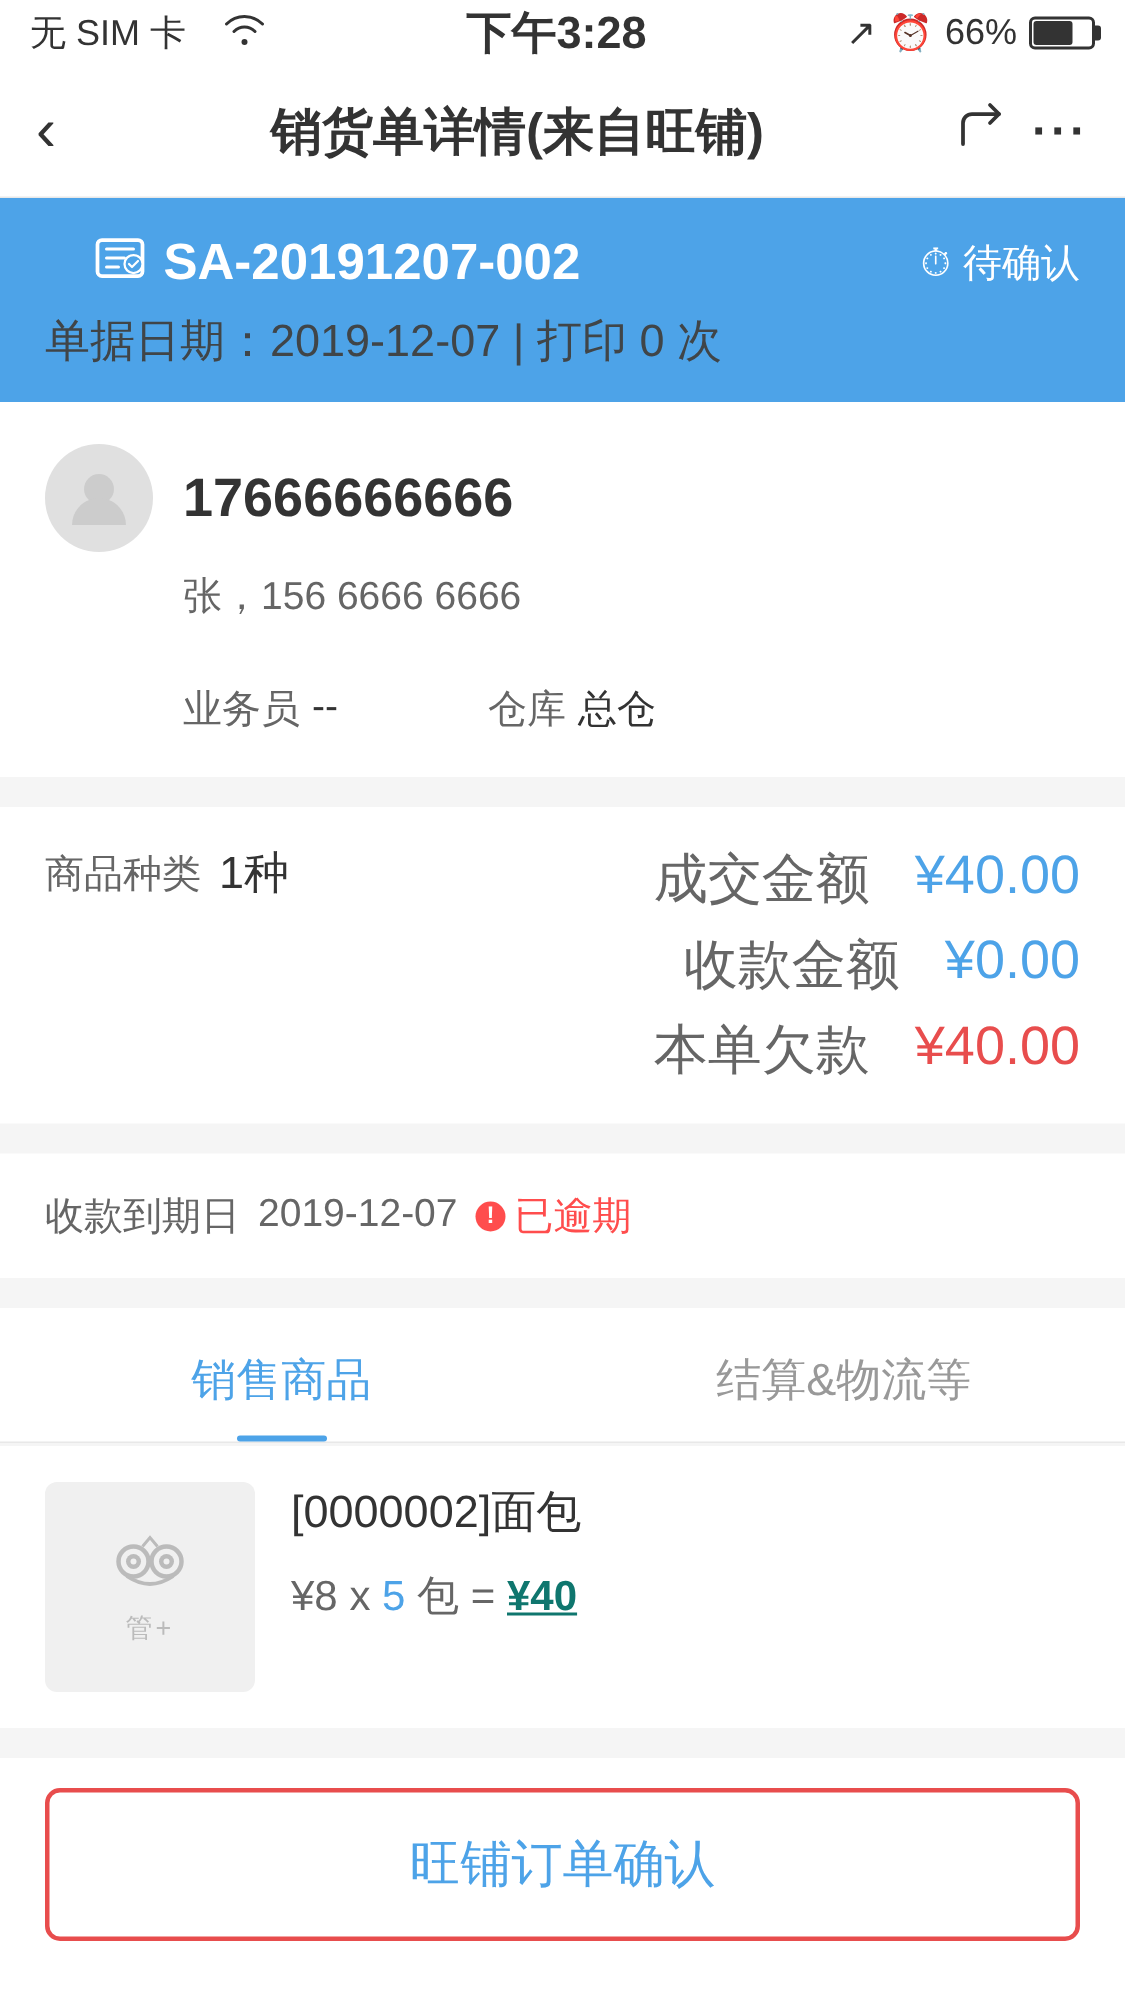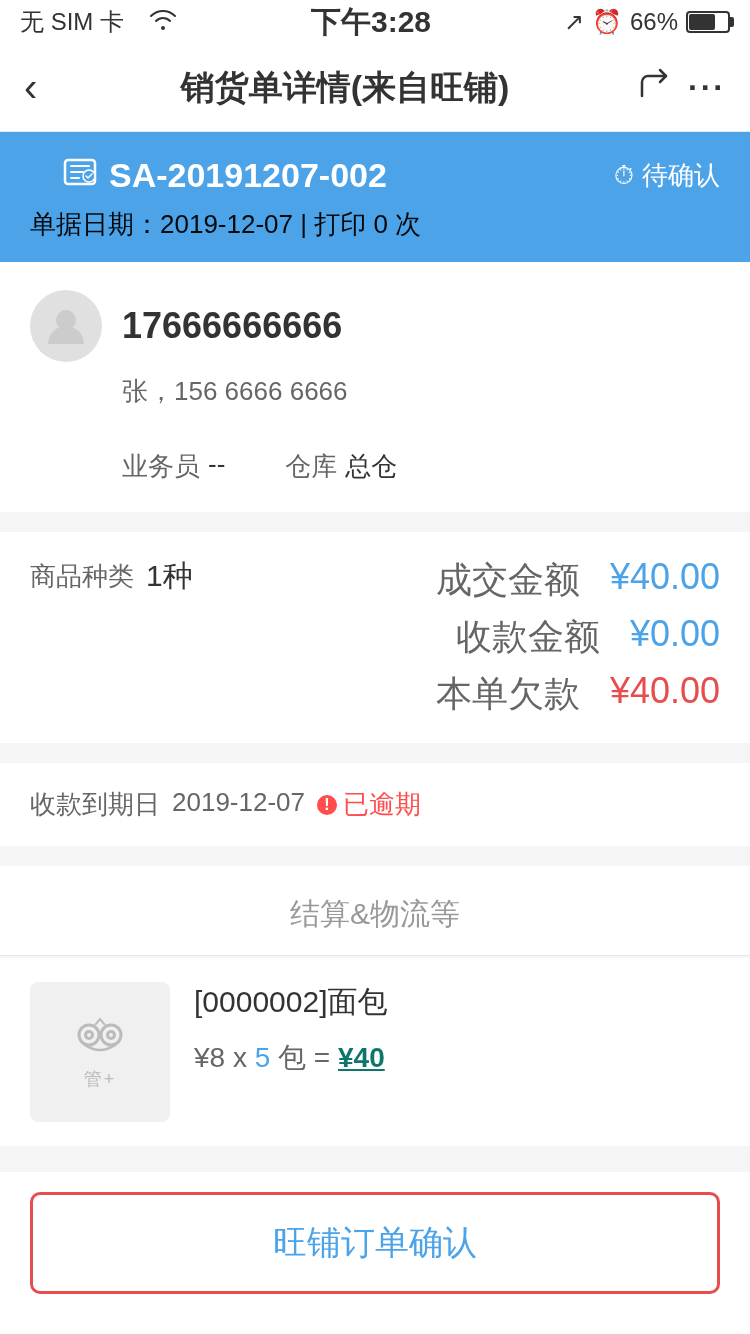--- a/index.html
+++ b/index.html
@@ -108,22 +108,22 @@
       color: #fff;
     }
     .order-status {
       display: flex;
       align-items: center;
       gap: 8px;
       font-size: 26px;
       color: #fff;
     }
     .order-date {
-      font-size: 26px;
-      color: #000000;
+      font-size: 30px;
+      color: #404040;
       opacity: 0.95;
     }
 
     
     .customer-section {
       background: #fff;
       padding: 28px 30px;
       margin-bottom: 20px;
     }
     .customer-row {
@@ -151,20 +151,21 @@
     }
     .customer-name {
       font-size: 26px;
       color: #666;
       margin-left: 92px;
       margin-bottom: 16px;
     }
     .customer-meta {
       display: flex;
       margin-left: 92px;
+      gap: 40px;
       margin-top: 40px;
     }
     .meta-item {
       font-size: 26px;
       color: #666;
       display: flex;
       gap: 8px;
     }
     .meta-label { color: #666; }
     .meta-value { color: #333; }
@@ -453,20 +454,23 @@
 <div class="due-section">
   <span>收款到期日</span>
   <span>2019-12-07</span>
   <span class="overdue-badge">
     <span class="overdue-dot">!</span>
     <span>已逾期</span>
   </span>
 </div>
 
 <div class="tabs-container">
+  <div class="tab active">
+    <span>销售商品</span>
+  </div>
   <div class="tab">
     <span>结算&amp;物流等</span>
   </div>
 </div>
 
 <div class="product-section">
   <div class="product-item">
     <div class="product-thumb">
       <div class="product-thumb-inner">
 

